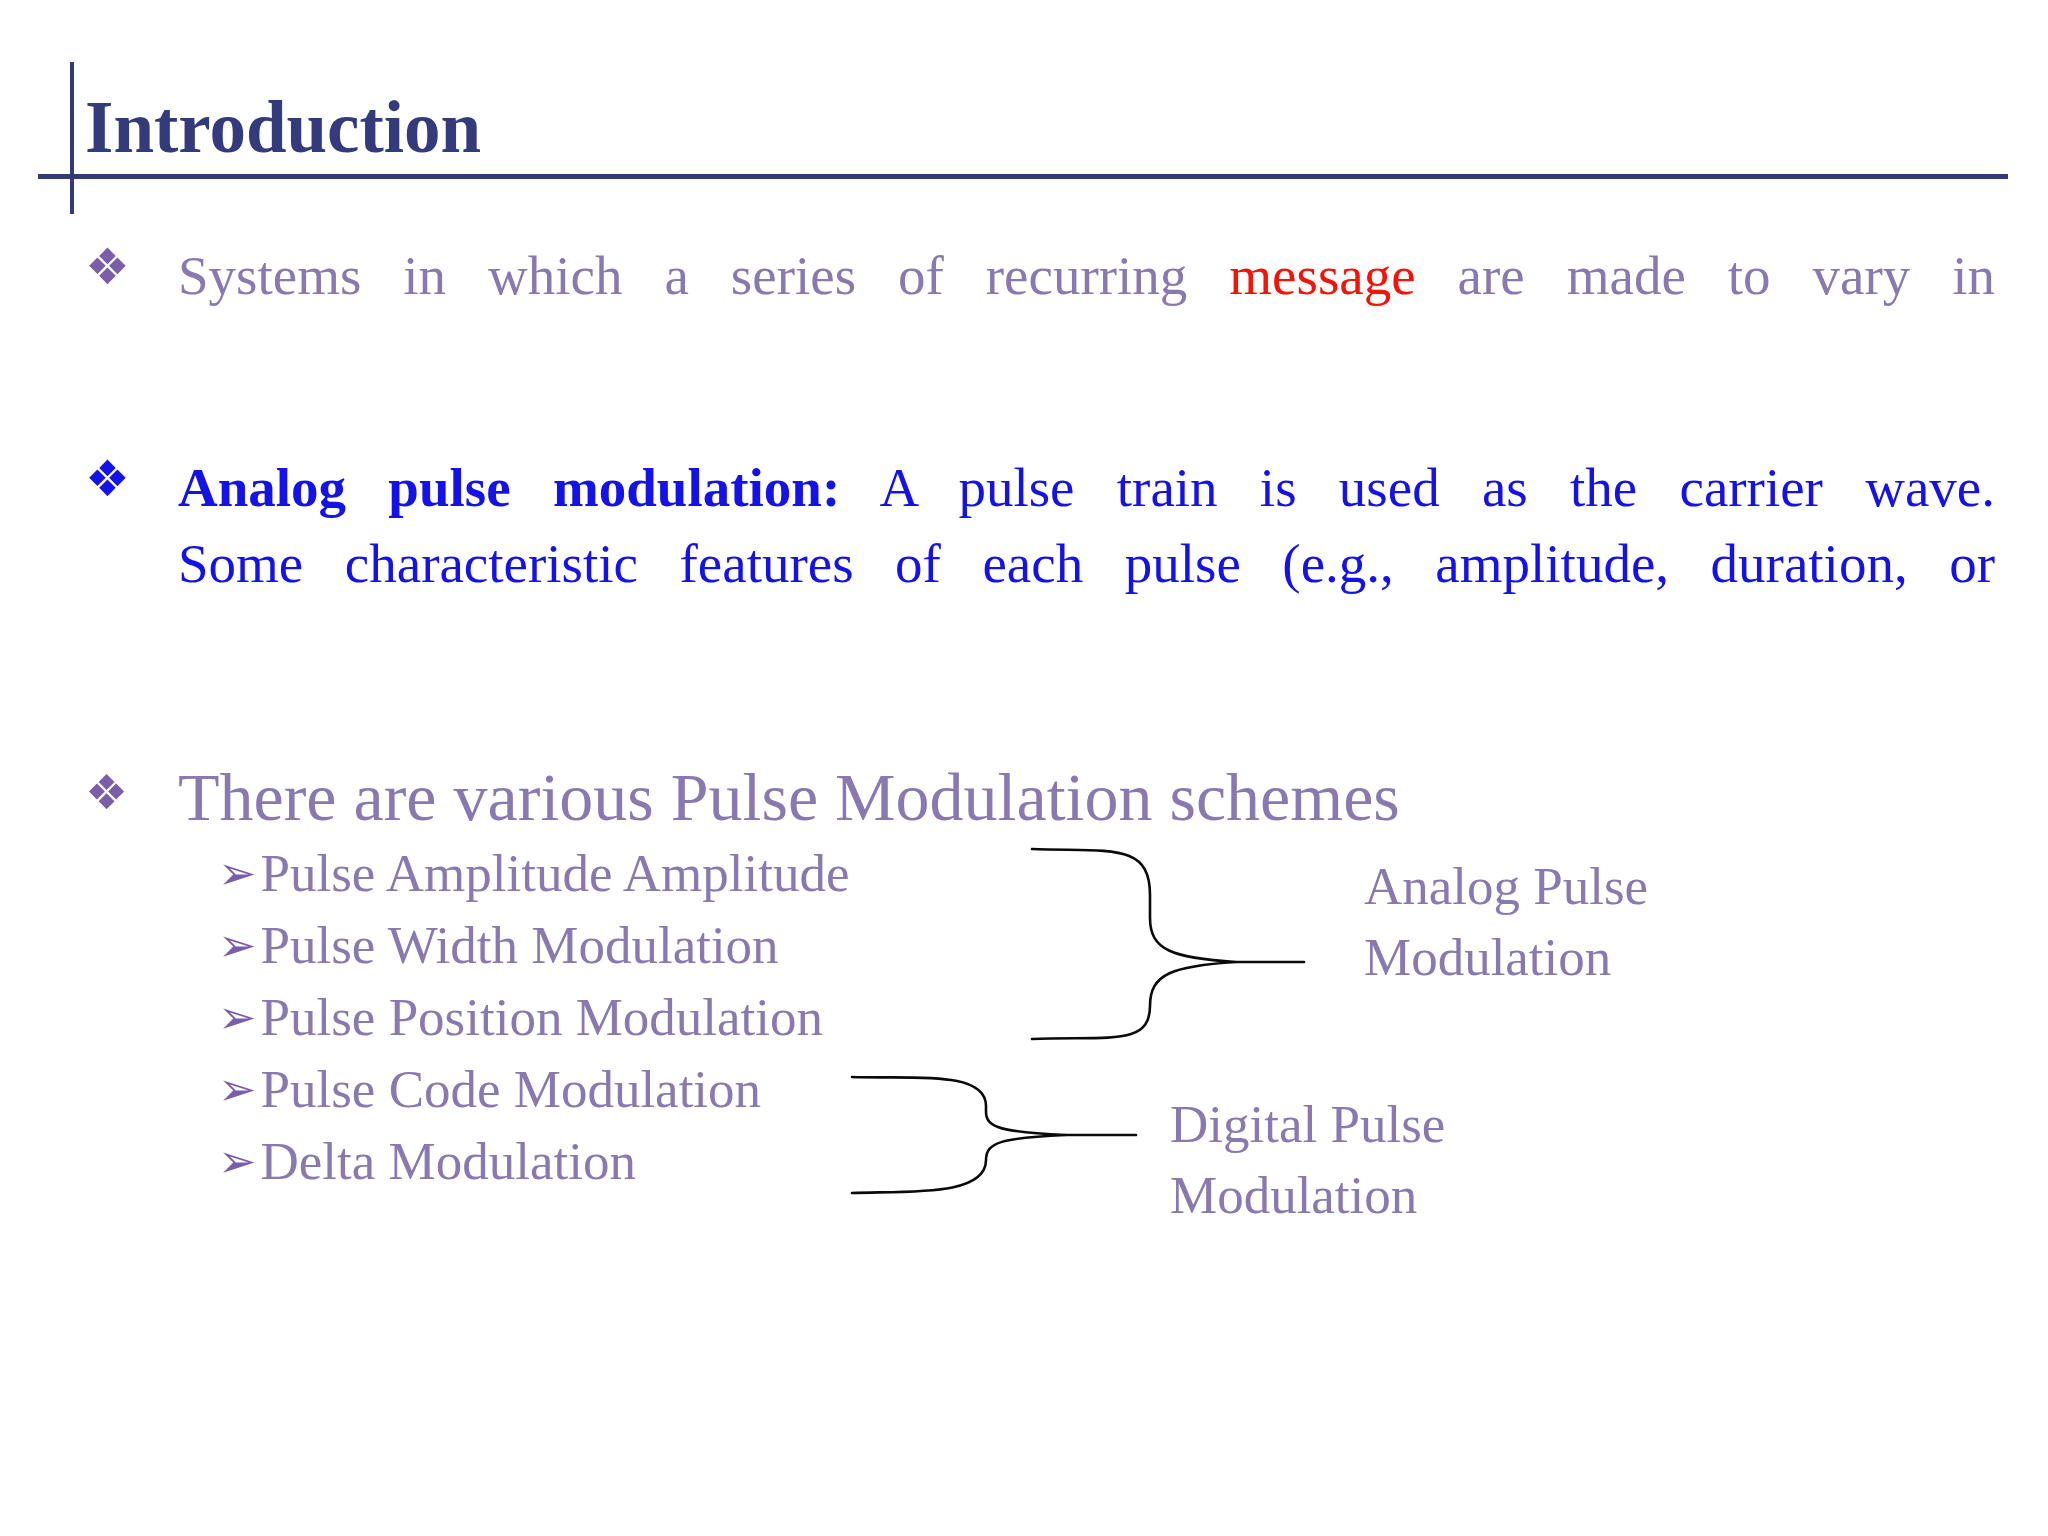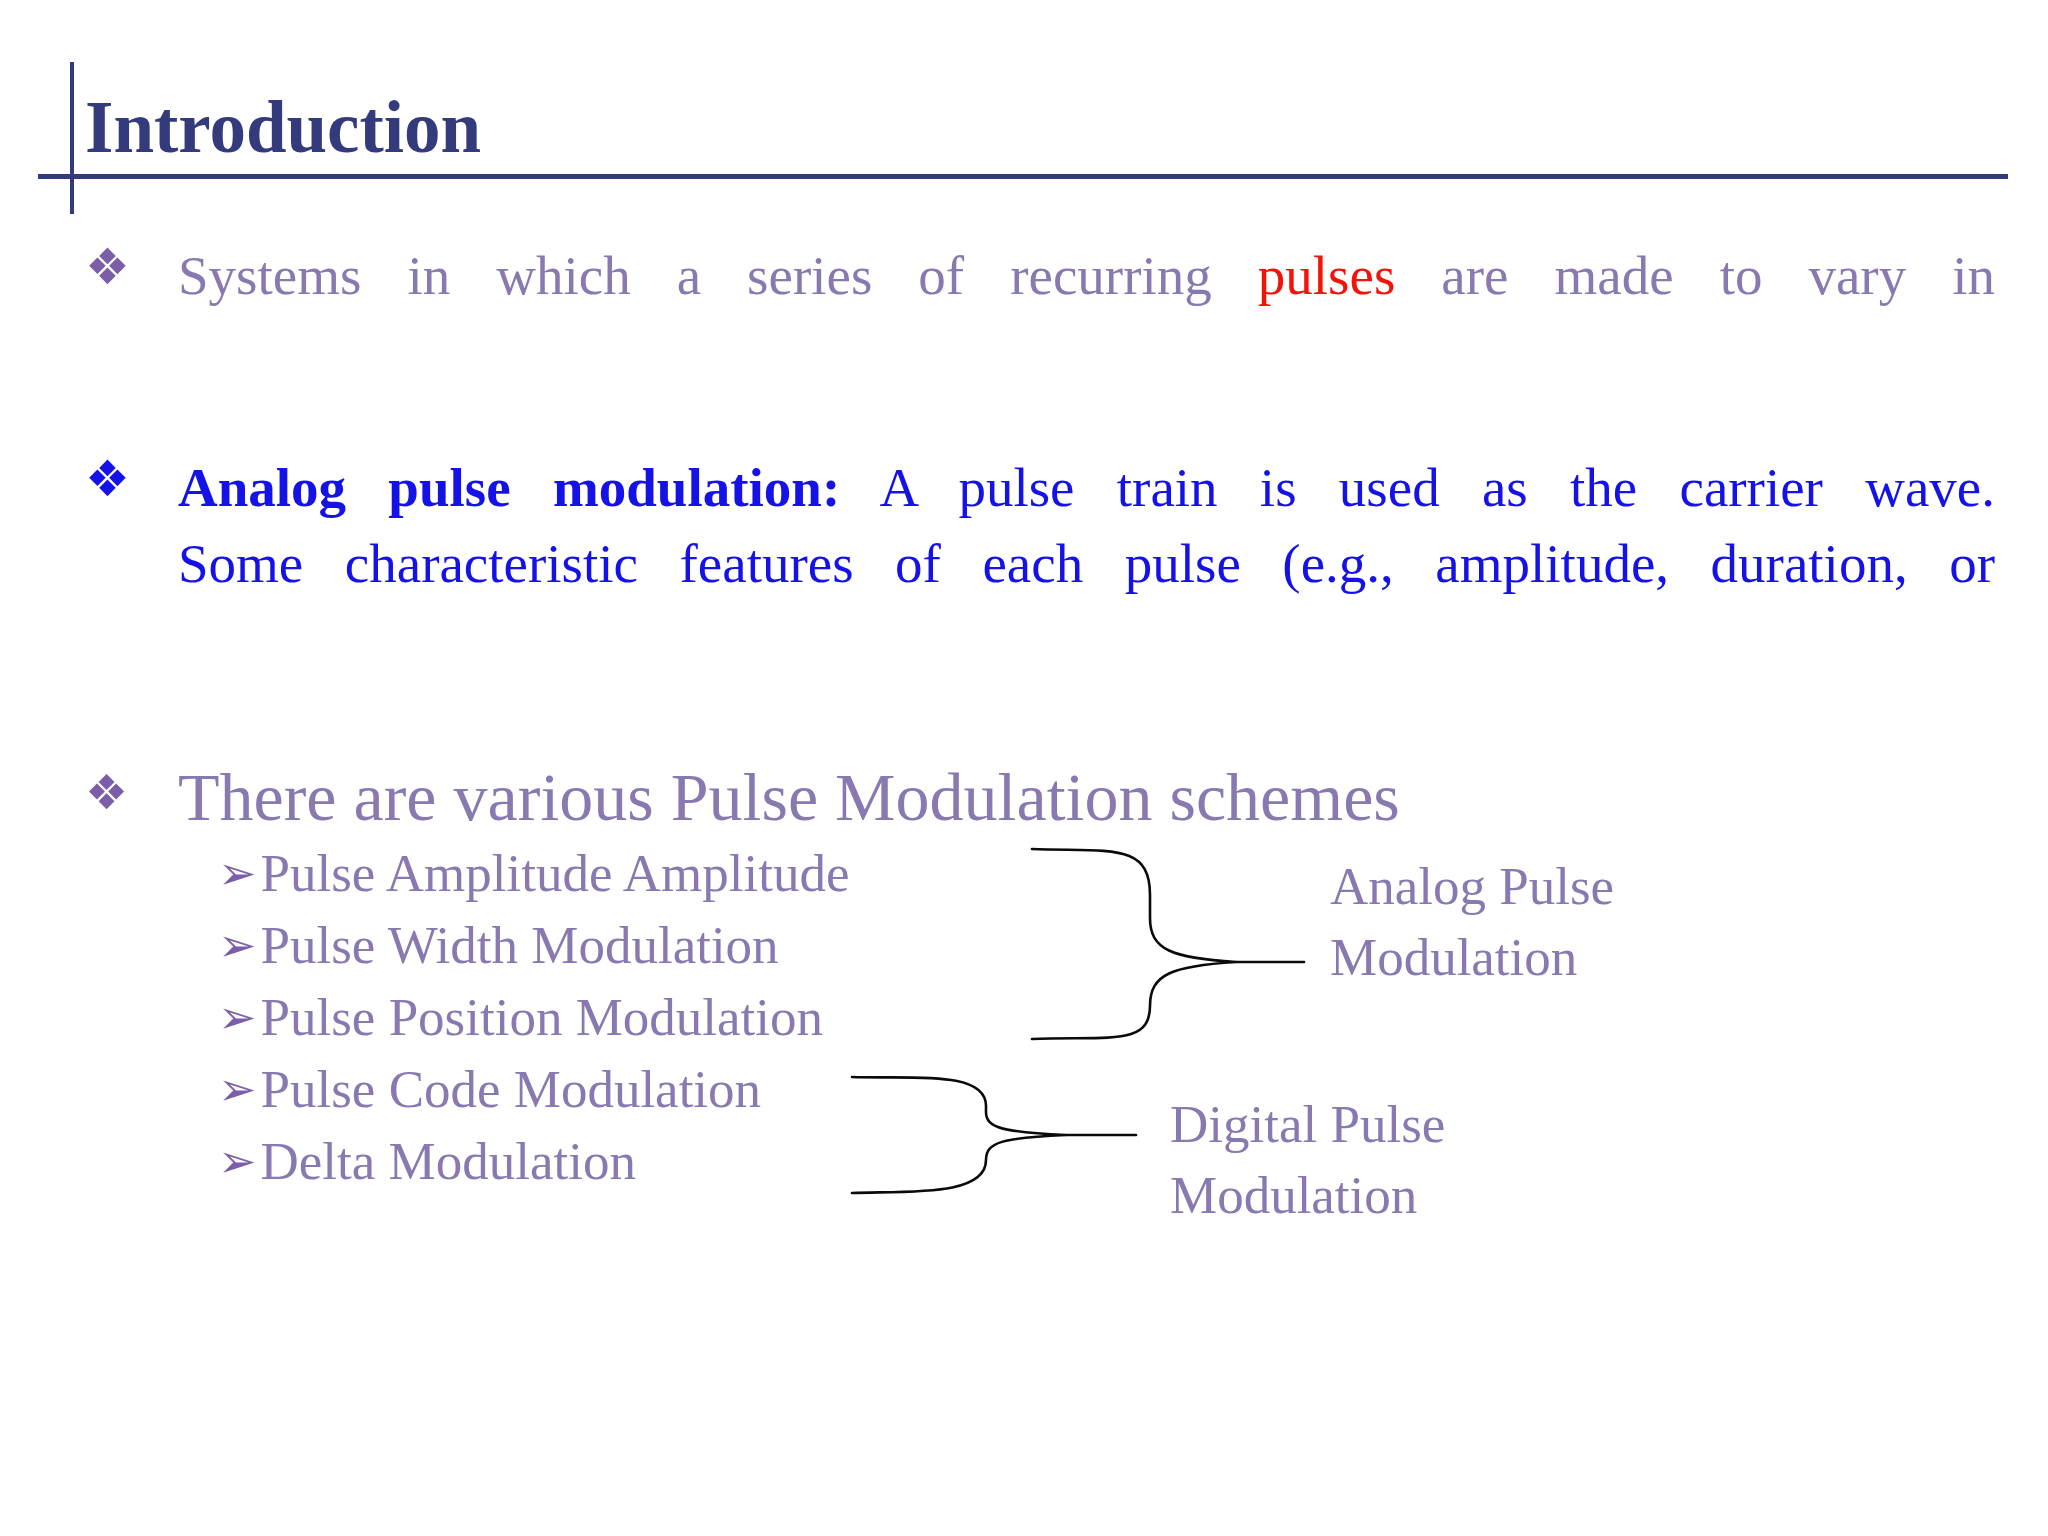--- a/index.html
+++ b/index.html
@@ -80,21 +80,21 @@
     margin-right: 4px;
     vertical-align: 2px;
   }
   .group-label {
     position: absolute;
     font-size: 53px;
     line-height: 71px;
     color: var(--purple);
     white-space: nowrap;
   }
-  .analog-label  { left: 1330px; top: 851px; }
+  .analog-label  { left: 1364px; top: 851px; }
   .digital-label { left: 1170px; top: 1089px; }
   .braces {
     position: absolute;
     left: 0; top: 0;
     width: 2048px; height: 1536px;
     pointer-events: none;
   }
   .braces path, .braces line {
     fill: none;
     stroke: var(--line);
@@ -114,21 +114,21 @@
 
 <div class="slide">
 
   <div class="vline"></div>
   <h1 class="title">Introduction</h1>
   <div class="hrule1"></div>
 
   <div class="bullet b1">
     <span class="marker purple-marker">❖</span>
     <div class="btext purple">
-      <div class="jline"><span>Systems in which a series of recurring </span><span class="red">pulses</span><span> are made to vary in</span></div>
+      <div class="jline"><span>Systems in which a series of recurring </span><span class="red">message</span><span> are made to vary in</span></div>
     </div>
   </div>
 
   <div class="bullet b2">
     <span class="marker blue-marker">❖</span>
     <div class="btext blue">
       <div class="jline"><span class="bold">Analog pulse modulation:</span><span> A pulse train is used as the carrier wave.</span></div>
       <div class="jline">Some characteristic features of each pulse (e.g., amplitude, duration, or</div>
     </div>
   </div>

